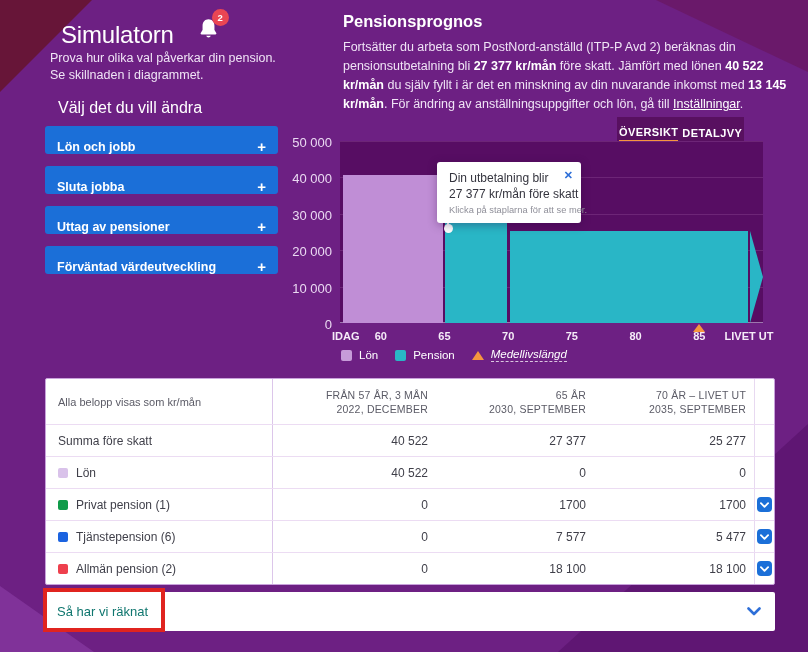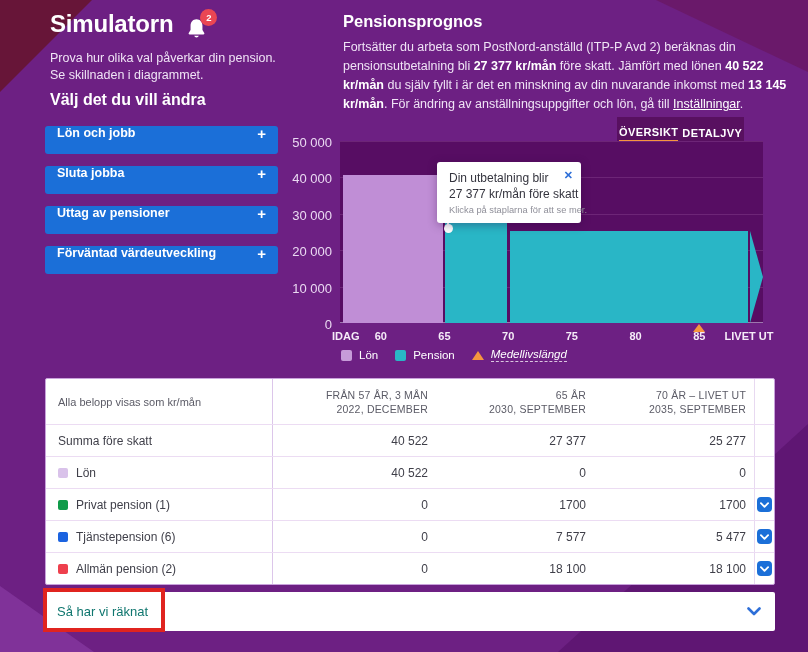--- a/index.html
+++ b/index.html
@@ -12,31 +12,31 @@
          clip-path:polygon(0 0,100% 0,0 100%);}
   .bg-tr{position:absolute;right:0;top:0;width:152px;height:72px;background:rgba(104,20,86,.55);
          clip-path:polygon(0 0,100% 0,100% 100%);}
   .bg-br{position:absolute;right:0;bottom:0;width:250px;height:228px;background:rgba(78,12,96,.45);
          clip-path:polygon(100% 0,0 100%,100% 100%);}
   .bg-bl{position:absolute;left:0;bottom:0;width:94px;height:66px;background:rgba(168,90,200,.32);
          clip-path:polygon(0 0,0 100%,100% 100%);}
 
   
   .title-row{position:absolute;left:50px;top:10px;display:flex;gap:12px;align-items:flex-start;}
-  .title-row h1{margin:0;font-size:24px;font-weight:700;color:#fff;letter-spacing:-.2px;}
+  .title-row h1{margin:11px;font-size:24px;font-weight:400;color:#fff;letter-spacing:-.2px;}
   .bell-wrap{position:relative;margin-top:7px;cursor:pointer;}
   .badge{position:absolute;top:-8px;right:-9px;width:17px;height:17px;border-radius:50%;
          background:#ea4653;color:#fff;font-size:9.5px;font-weight:700;
          display:flex;align-items:center;justify-content:center;}
   .side-intro{position:absolute;left:50px;top:50px;width:226px;margin:0;
               font-size:12.5px;line-height:17px;color:#f0e4f6;}
-  .choose{position:absolute;left:50px;top:91px;margin:0;font-size:16px;font-weight:700;color:#fff;}
+  .choose{position:absolute;left:50px;top:91px;margin:8px;font-size:16px;font-weight:400;color:#fff;}
   .side-btns{position:absolute;left:45px;top:126px;width:233px;}
   .side-btn{width:100%;height:28px;margin-bottom:12px;background:#1b6fd8;border:none;border-radius:3px;
-            color:#fff;display:flex;align-items:flex-start;justify-content:space-between;
+            color:#fff;display:flex;align-items:flex-end;justify-content:space-between;
             padding:0 12px;font-size:12.5px;font-weight:700;cursor:pointer;}
   .sb-plus{font-size:15px;font-weight:700;line-height:1;}
 
   
   .prog-h{position:absolute;left:343px;top:12px;margin:0;font-size:16.5px;font-weight:700;color:#fff;}
   .prog-intro{position:absolute;left:343px;top:38px;width:458px;margin:0;
               font-size:12.5px;line-height:19px;color:#f0e4f6;}
   .prog-intro b{font-weight:700;color:#fff;}
   .prog-intro a{color:#fff;text-decoration:underline;cursor:pointer;}
 

